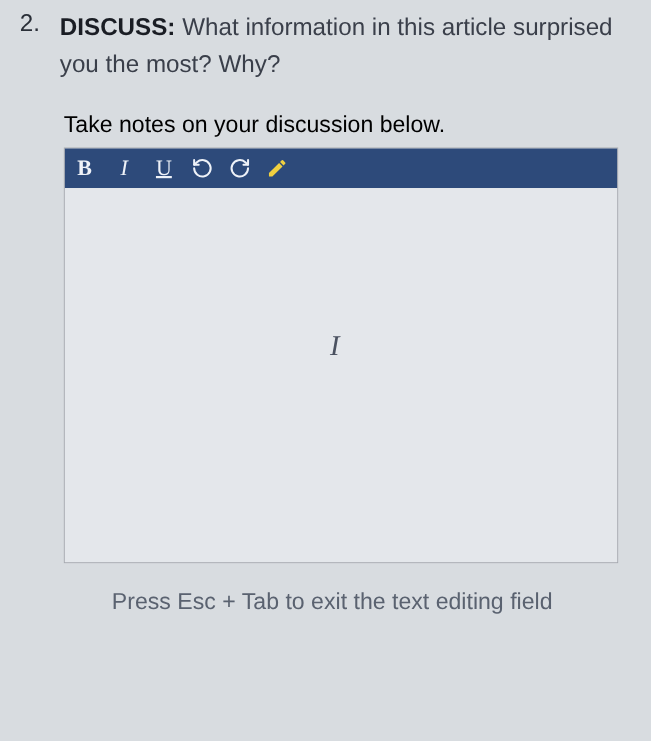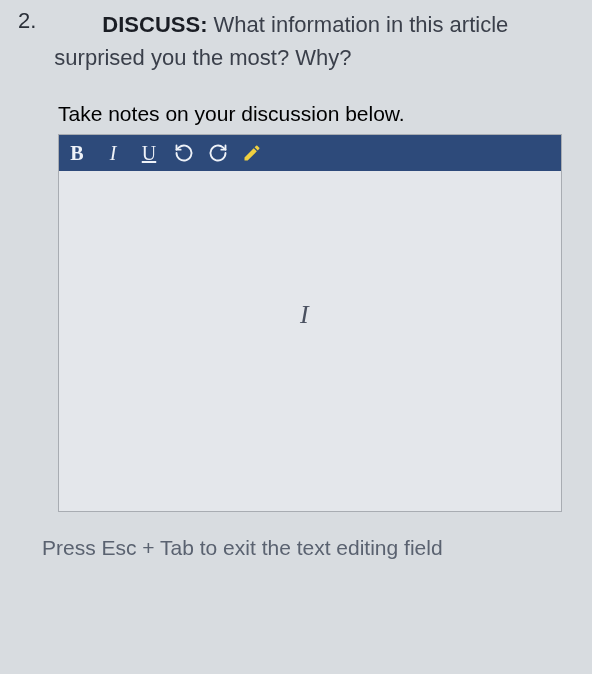--- a/index.html
+++ b/index.html
@@ -27,21 +27,20 @@
       flex-shrink: 0;
     }
     .question-text {
       font-size: 22px;
       line-height: 1.5;
       color: #3a3f4a;
     }
     .discuss-label {
       font-weight: bold;
       color: #1a1d24;
-      margin-left: 48px;
     }
     .notes-label {
       font-size: 21px;
       color: #000000;
       margin-left: 48px;
       margin-bottom: 8px;
     }
     .editor-container {
       margin-left: 48px;
       border: 1px solid #a8acb2;
@@ -93,20 +92,21 @@
       color: #4a5160;
       font-family: Georgia, serif;
       font-style: italic;
       pointer-events: none;
     }
     .hint-text {
       margin-left: 32px;
       margin-top: 24px;
       font-size: 21px;
       color: #5a6270;
+      text-align: center;
     }
   </style>
 </head>
 <body>
 
 <div class="question-block">
   <div class="question-number">2.</div>
   <div class="question-text">
     <span class="discuss-label">DISCUSS:</span>
     <span>What information in this article surprised you the most? Why?</span>

